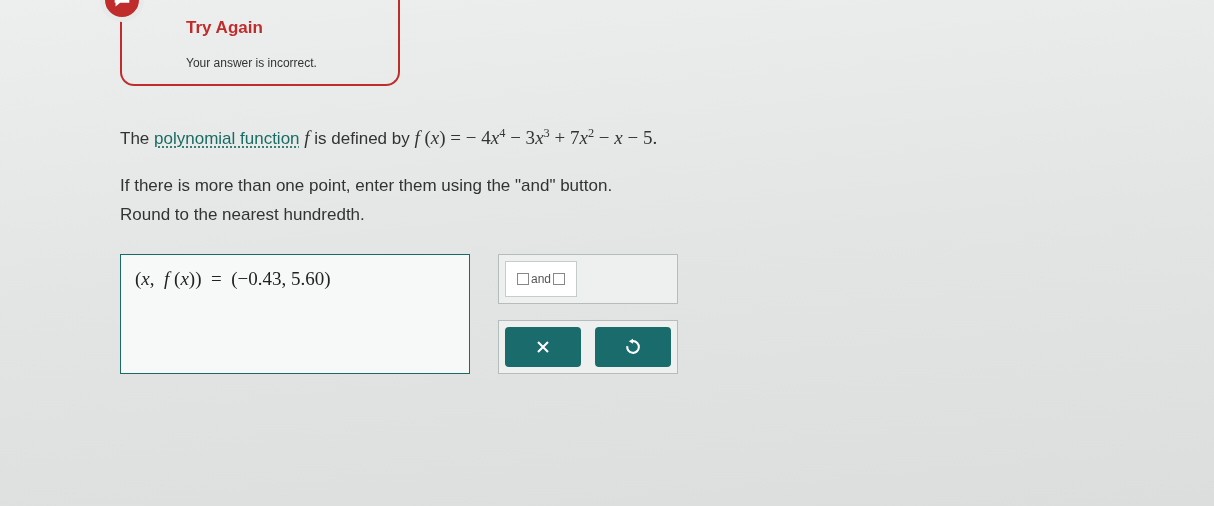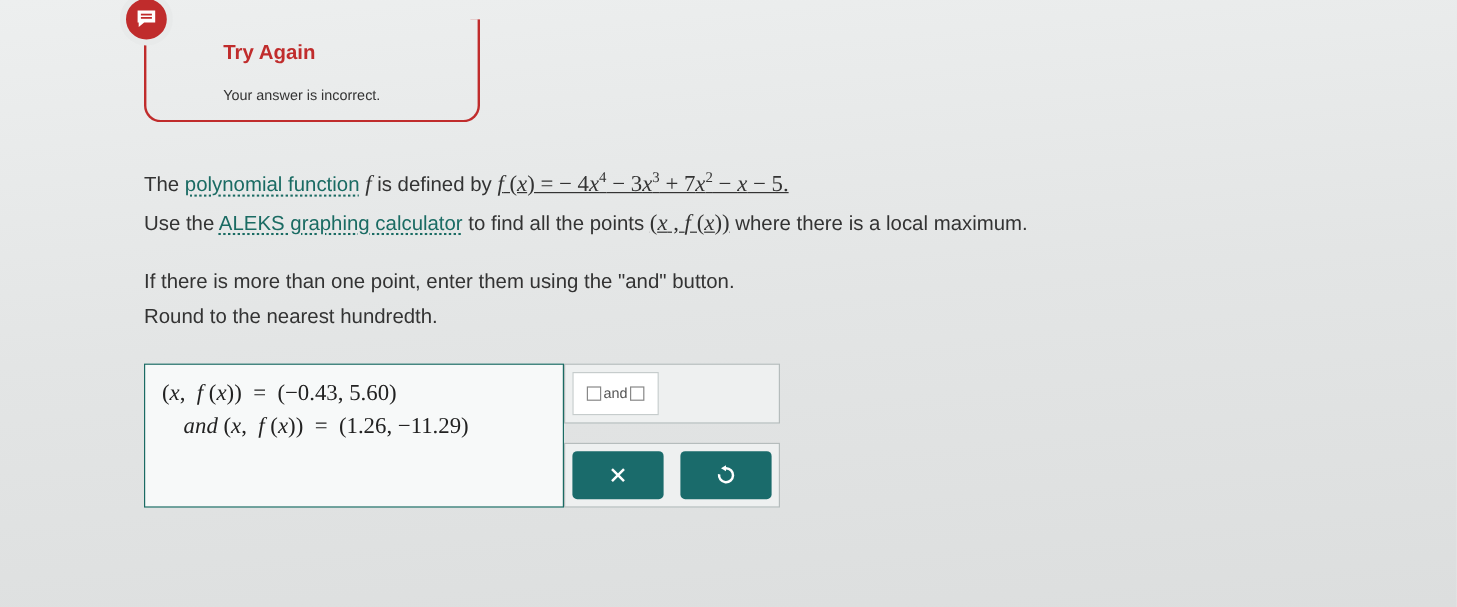--- a/index.html
+++ b/index.html
@@ -11,21 +11,21 @@
     background: #e8eaea;
     color: #333;
     overflow: hidden;
   }
   .page {
     position: relative;
     width: 1214px;
     height: 506px;
     background: linear-gradient(175deg, #edefef 0%, #e3e5e5 50%, #dcdede 100%);
     padding-left: 120px;
-    padding-top: 16px;
+    padding-top: 0;
     box-sizing: border-box;
   }
 
   
   .feedback-box {
     position: relative;
     margin-top: 0;
     margin-left: 0;
     width: 280px;
     border: 2px solid #c02c2c;
@@ -79,33 +79,33 @@
     font-style: normal;
   }
   .math-i {
     font-family: "Times New Roman", Times, serif;
     font-style: italic;
     font-size: 19px;
   }
   .math {
     font-family: "Times New Roman", Times, serif;
     font-size: 19px;
-    text-decoration: underline;
   }
   sup.exp {
     font-size: 0.65em;
     vertical-align: super;
     font-family: "Times New Roman", Times, serif;
   }
 
   
   .answer-area {
     margin-top: 24px;
     display: flex;
     align-items: center;
+    gap: 28px;
   }
   .answer-box {
     border: 1px solid #1a6b63;
     background: #f7f9f9;
     width: 350px;
     min-height: 120px;
     padding: 10px 14px;
     box-sizing: border-box;
     font-family: "Times New Roman", Times, serif;
     font-size: 19px;
@@ -188,32 +188,28 @@
         </svg>
     </div>
     <div class="feedback-title">Try Again</div>
     <div class="feedback-msg">Your answer is incorrect.</div>
   </div>
 
   <div class="question-block">
     <div>
       <span>The </span><span class="link">polynomial function</span><span> </span><span class="math-i">f</span><span> is defined by </span><span class="math"><span class="math-i">f</span> (<span class="math-i">x</span>) = − 4<span class="math-i">x</span><sup class="exp">4</sup> − 3<span class="math-i">x</span><sup class="exp">3</sup> + 7<span class="math-i">x</span><sup class="exp">2</sup> − <span class="math-i">x</span> − 5.</span>
     </div>
-    <div>
-      <span>Use the </span><span class="link">ALEKS graphing calculator</span><span> to find all the points </span><span class="math">(<span class="math-i">x</span> , <span class="math-i">f</span> (<span class="math-i">x</span>))</span><span> where there is a local maximum.</span>
-    </div>
     <div style="height:18px"></div>
     <div>If there is more than one point, enter them using the "and" button.</div>
     <div>Round to the nearest hundredth.</div>
   </div>
 
   <div class="answer-area">
     <div class="answer-box">
       <div>(<span class="math-i">x</span>,&nbsp;&nbsp;<span class="math-i">f</span> (<span class="math-i">x</span>))&nbsp;&nbsp;=&nbsp;&nbsp;(−0.43, 5.60)</div>
-      <div class="line2"><span class="math-i">and</span> (<span class="math-i">x</span>,&nbsp;&nbsp;<span class="math-i">f</span> (<span class="math-i">x</span>))&nbsp;&nbsp;=&nbsp;&nbsp;(1.26, −11.29)</div>
     </div>
 
     <div class="controls">
       <div class="palette-row">
         <div class="and-button">
           <span class="sq"></span>
             <span>and</span>
             <span class="sq"></span>
         </div>
       </div>

